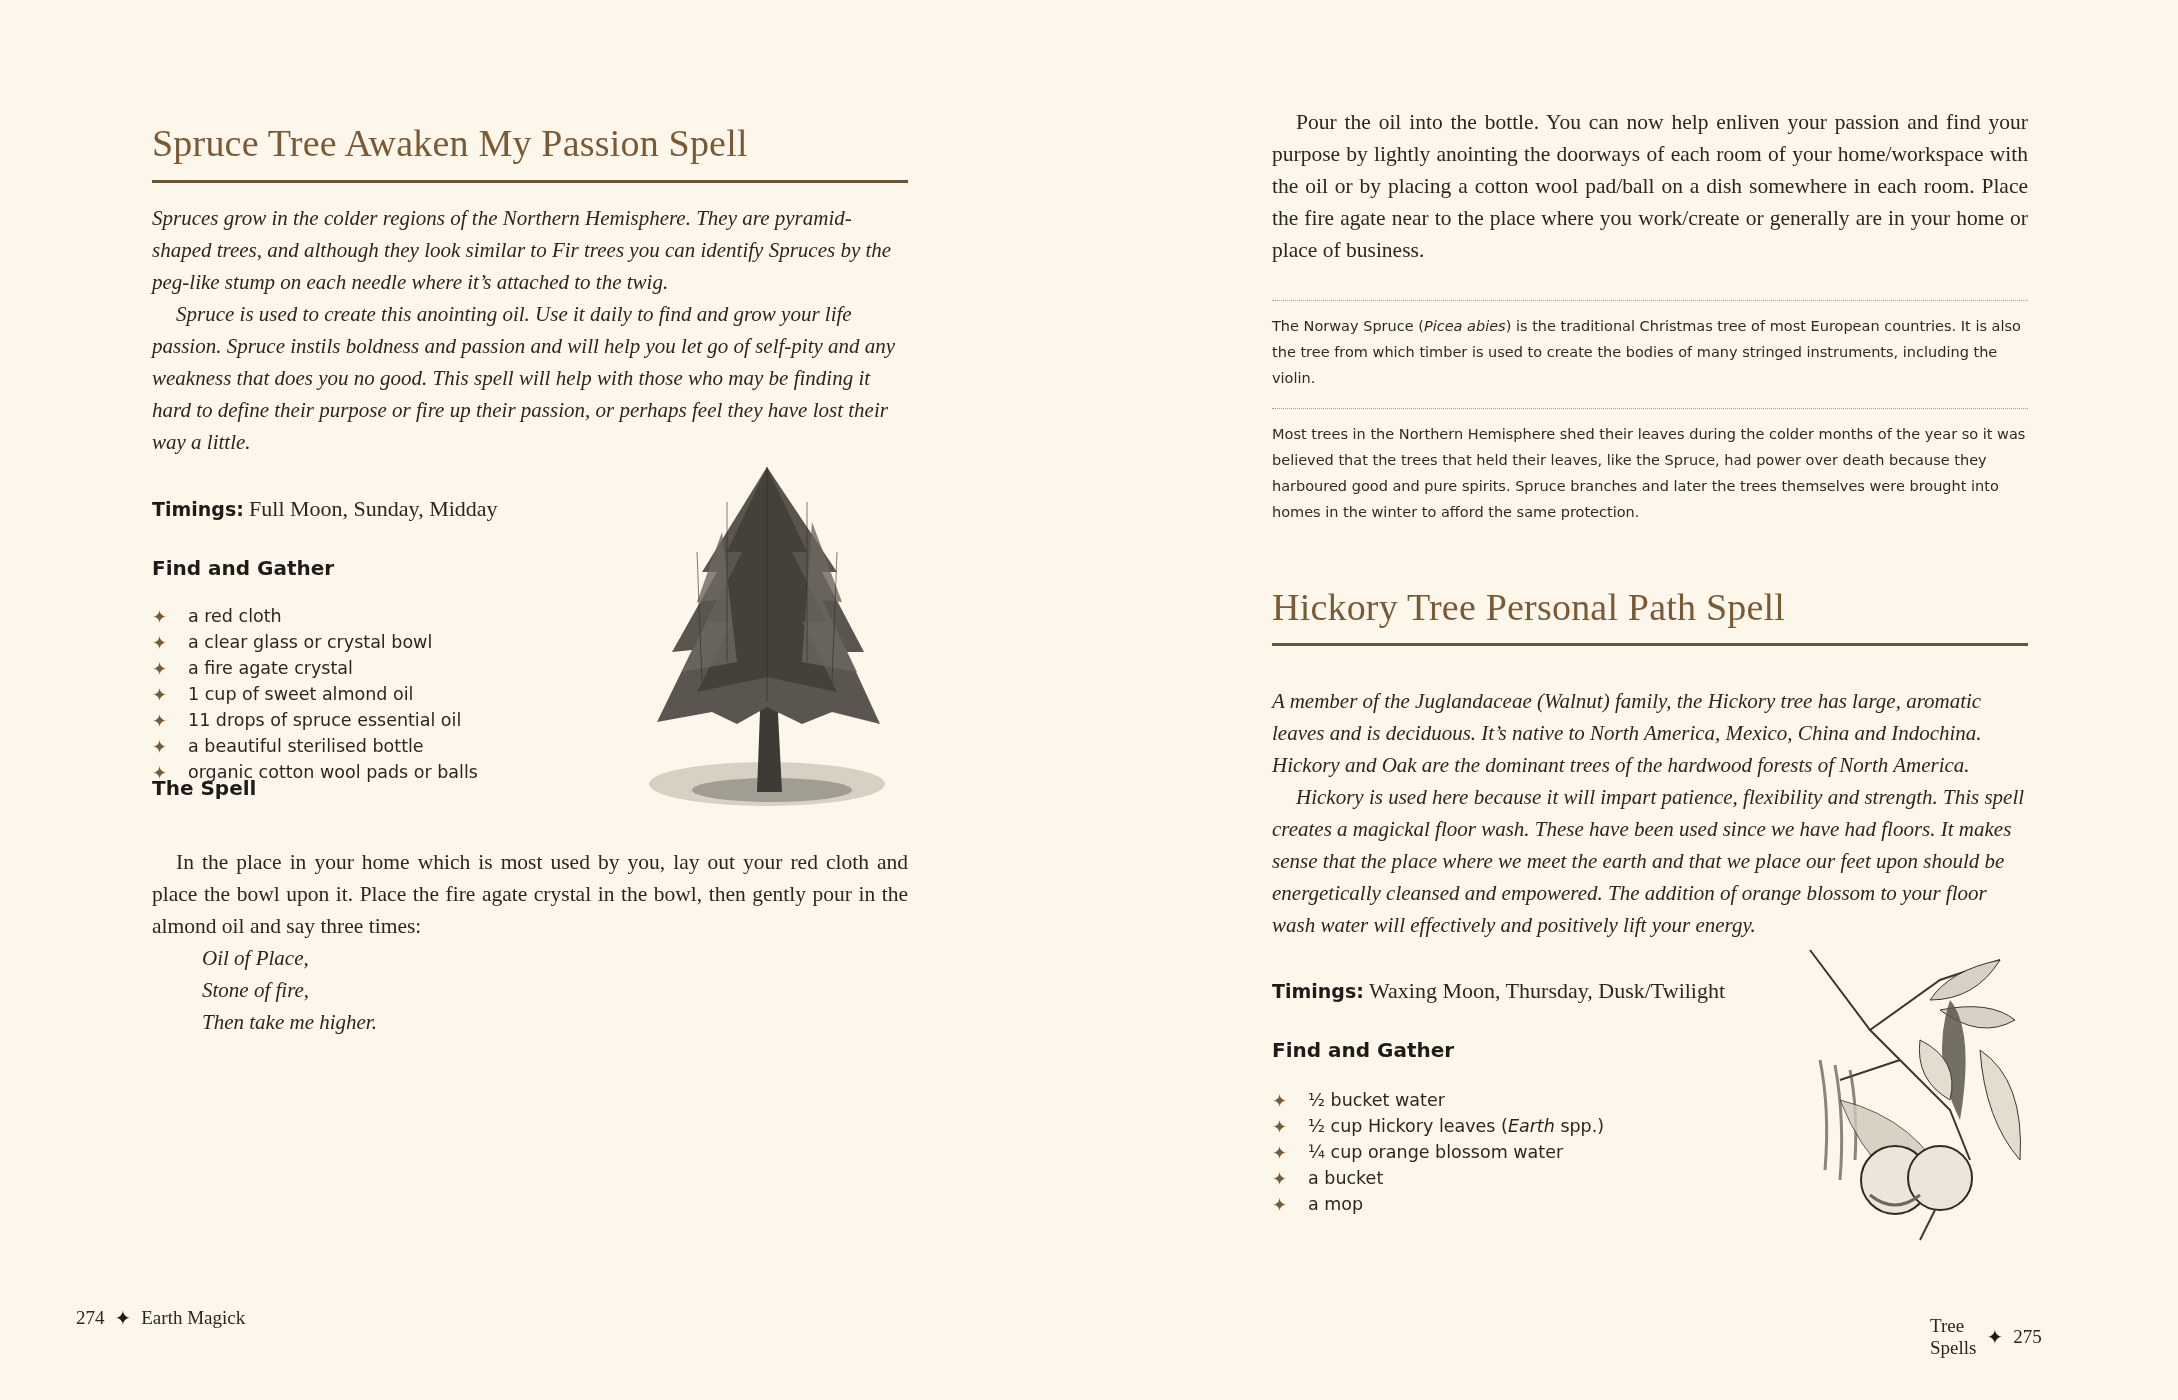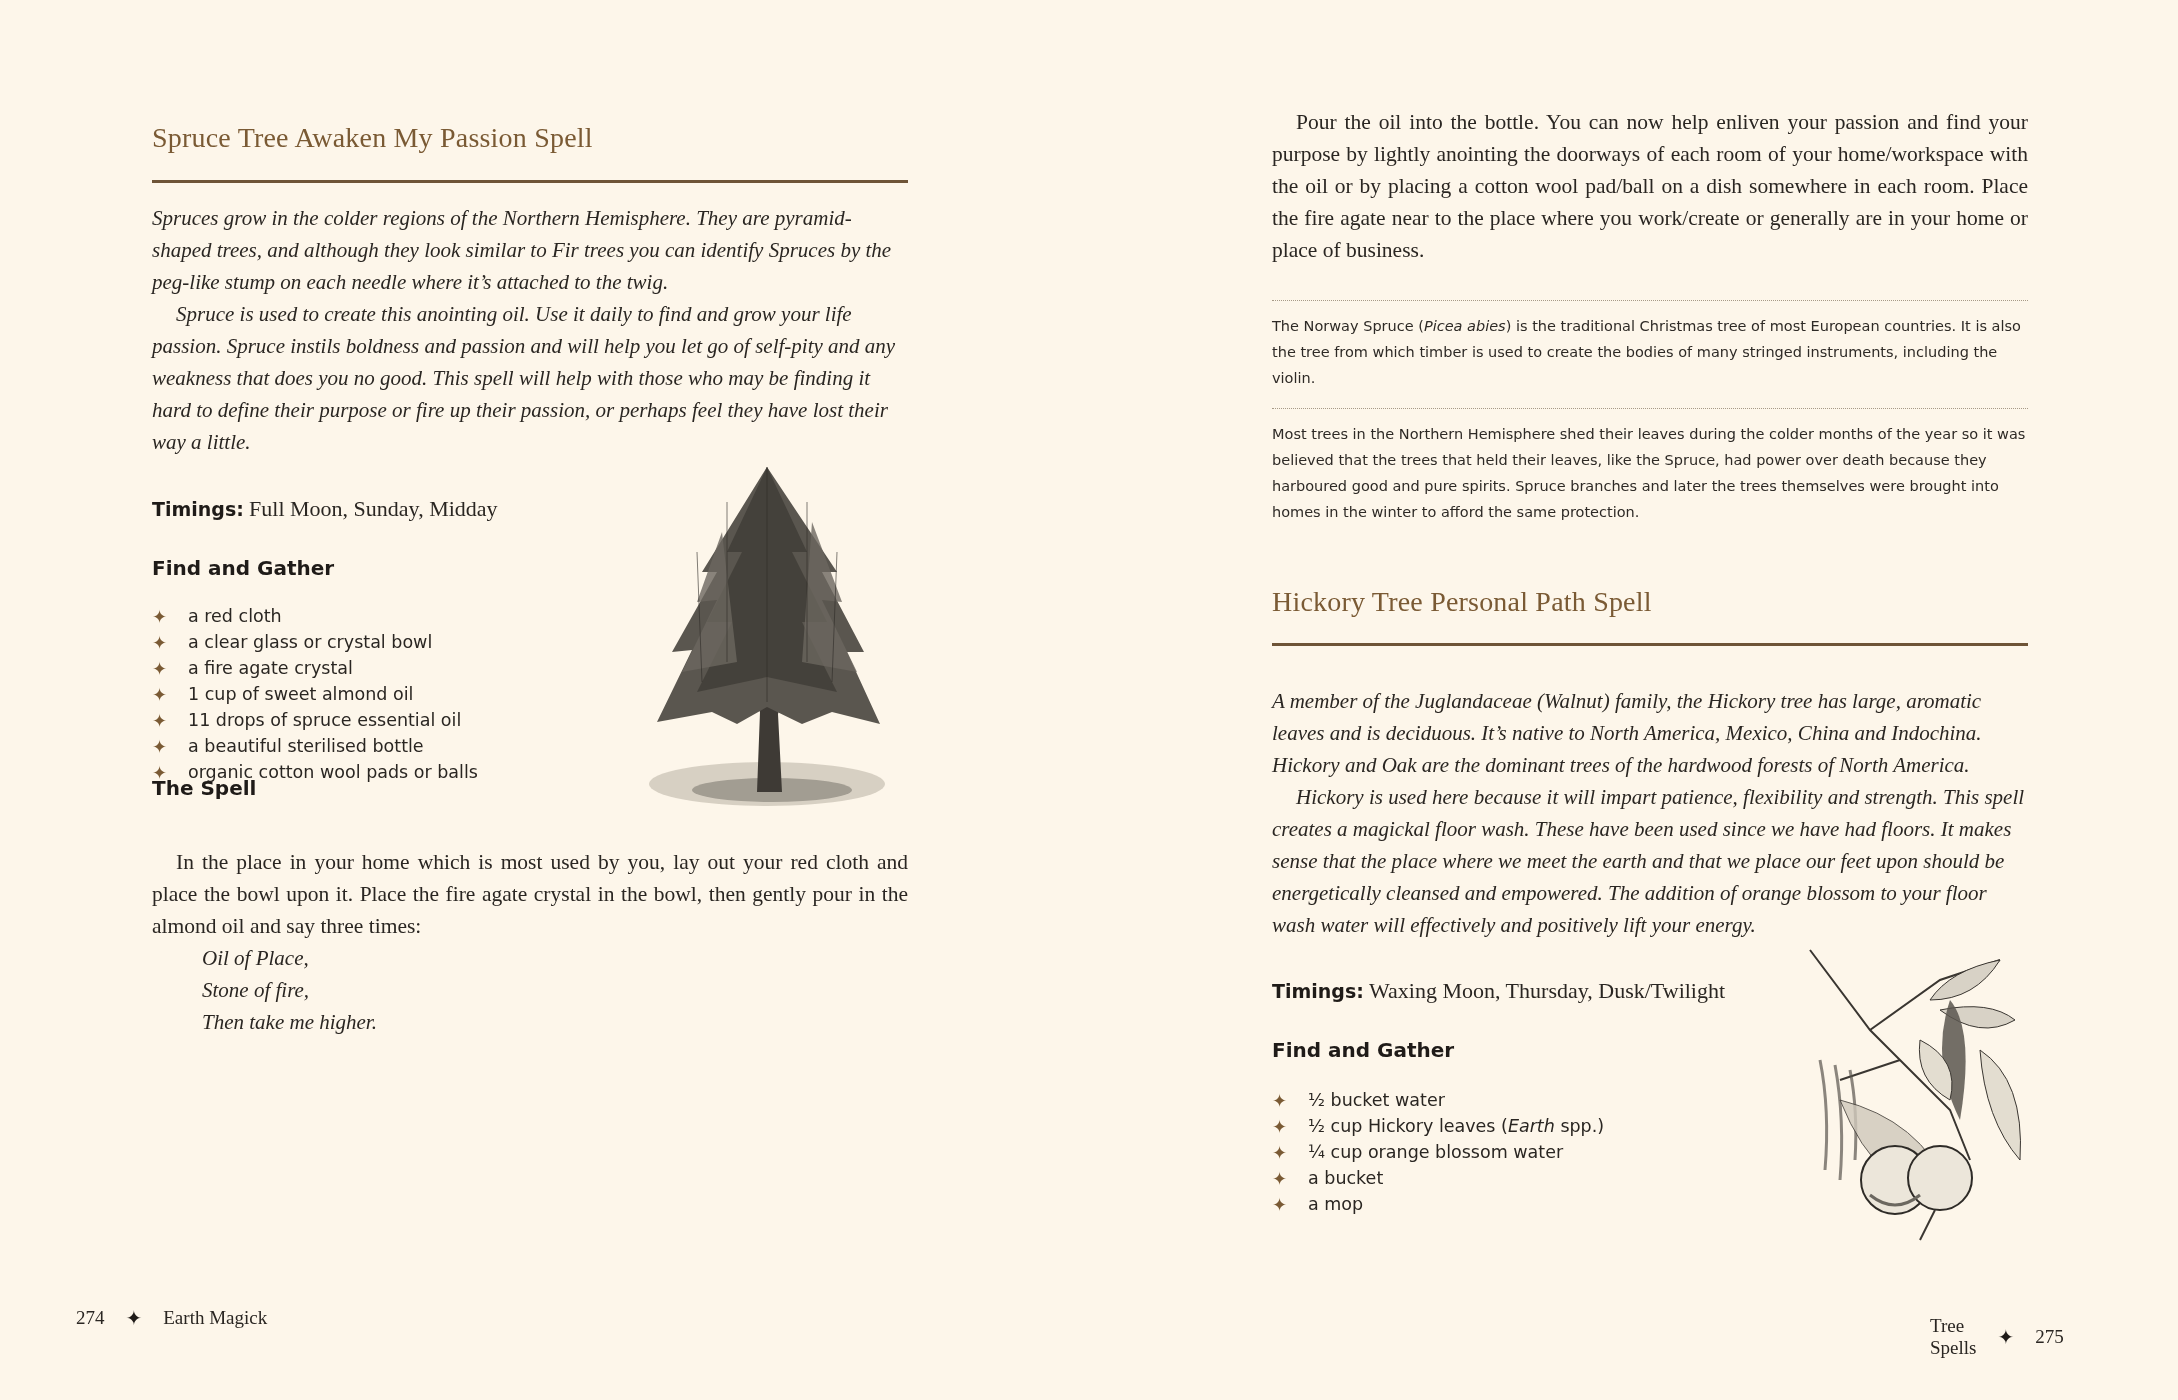--- a/index.html
+++ b/index.html
@@ -5,21 +5,21 @@
   html, body { margin:0; padding:0; }
   body {
     width:2178px; height:1400px; background:#fdf6ea; position:relative; overflow:hidden;
     color:#2a2622;
   }
   .page { position:absolute; top:0; }
   .left-page { left:152px; width:756px; }
   .right-page { left:1272px; width:756px; }
 
   .title {
-    font-family:"Liberation Serif", serif; color:#7a5a34; font-size:28px; font-weight:normal;
+    font-family:"Liberation Serif", serif; color:#7a5a34; font-size:38px; font-weight:normal;
     margin:0; line-height:1; letter-spacing:0.2px;
   }
   .title-rule { height:3px; background:#6e5437; margin-top:16px; }
 
   .italic-p {
     font-family:"Liberation Serif", serif; font-style:italic; font-size:21px; line-height:32px;
     margin:0; color:#2a2622;
   }
   .body-p {
     font-family:"Liberation Serif", serif; font-size:21.5px; line-height:32px; margin:0; color:#2a2622;
@@ -28,21 +28,21 @@
   .timings { font-size:21px; line-height:30px; }
   .timings .lbl { font-family:"DejaVu Sans", sans-serif; font-size:19px; font-weight:bold; color:#1f1b18;text-align:right; }
   .timings .val { font-family:"Liberation Serif", serif; font-size:22px; }
   .subhead { font-family:"DejaVu Sans", sans-serif; font-size:20px; font-weight:bold; color:#1f1b18; margin:0; }
   ul.items { list-style:none; margin:0; padding:0; }
   ul.items li { display:flex; align-items:center; height:26px; font-family:"DejaVu Sans", sans-serif; font-size:17.5px; color:#2a2622; }
   ul.items li .bul { width:36px; color:#7a5a34; font-size:18px; flex:0 0 36px; }
   .chant { font-family:"Liberation Serif", serif; font-style:italic; font-size:21px; line-height:32px; padding-left:50px; }
   .note { font-family:"DejaVu Sans", sans-serif; font-size:14.5px; line-height:26px; color:#2e2a26; margin:0; }
   .dotted { border-top:1.5px dotted #a79a87; height:0; }
-  .footer { position:absolute; top:1306px; font-family:"Liberation Serif", serif; font-size:19px; color:#2a2622; display:flex; align-items:center; gap:21px; }
+  .footer { position:absolute; top:1306px; font-family:"Liberation Serif", serif; font-size:19px; color:#2a2622; display:flex; align-items:center; gap:10px; }
   .star { font-size:20px; color:#1f1b18; }
   .illus { position:absolute; }
 </style>
 </head>
 <body>
 
 <div class="page left-page">
   <h1 class="title" style="position:absolute; top:124px; left:0;">Spruce Tree Awaken My Passion Spell</h1>
   <div class="title-rule" style="position:absolute; top:180px; left:0; width:756px; margin:0;"></div>
 

